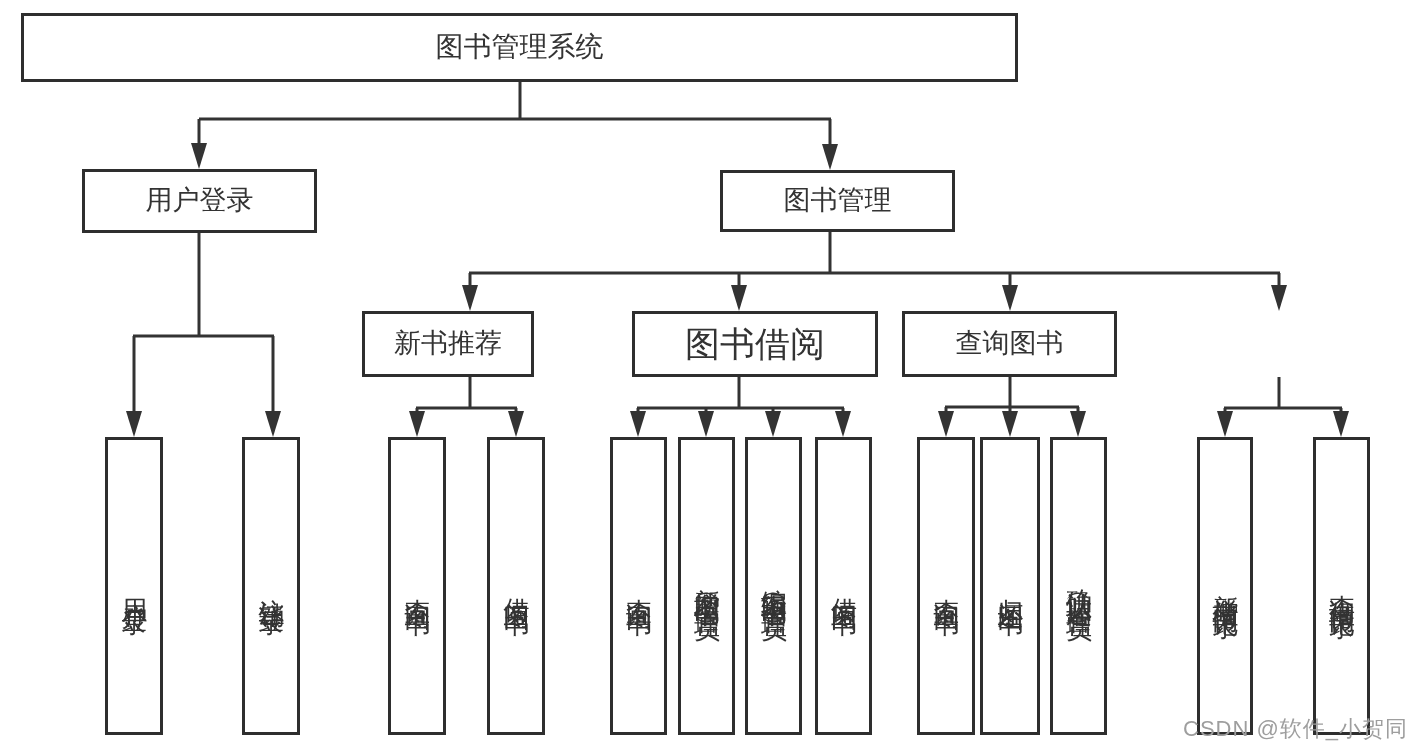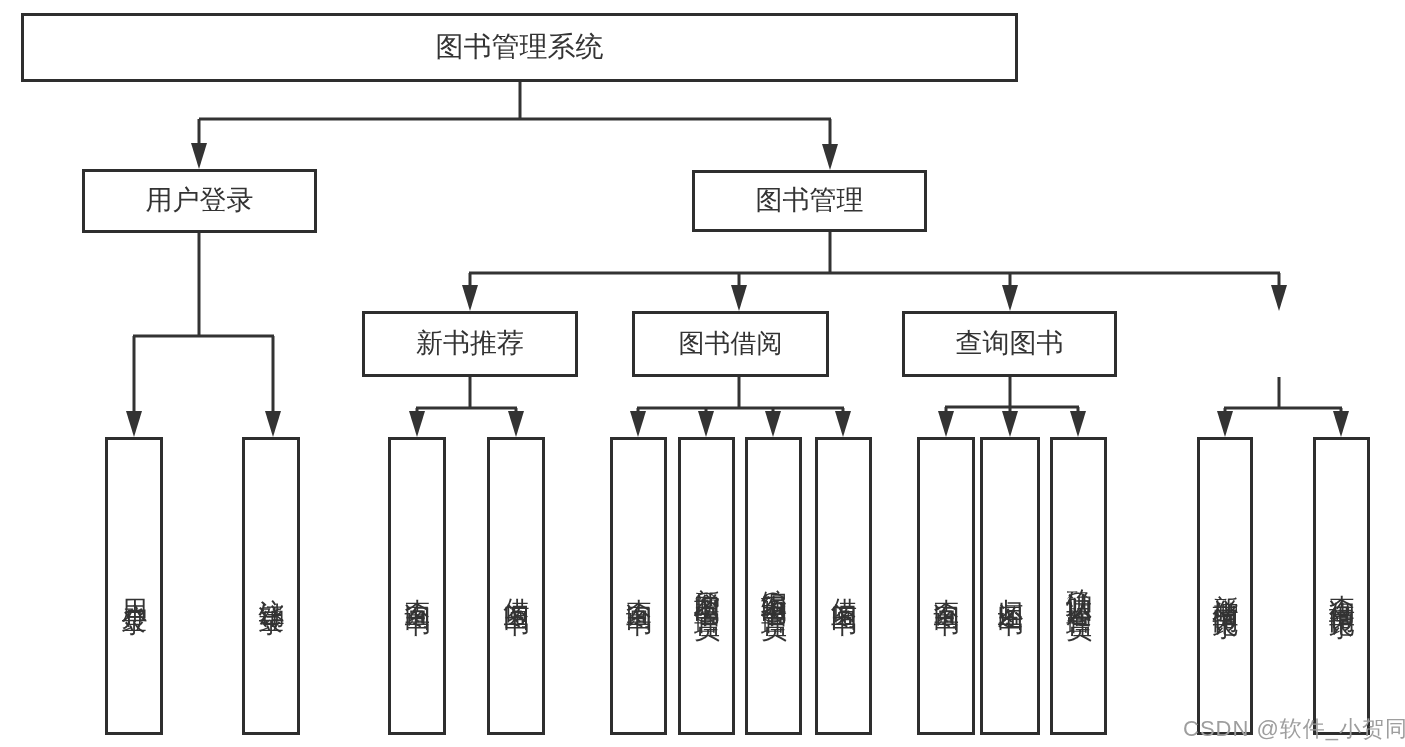--- a/index.html
+++ b/index.html
@@ -113,23 +113,23 @@
       <line x1="1078" y1="407" x2="1078" y2="424" stroke="#333333" stroke-width="3"></line>
       <polygon points="1078,437 1070,411 1086,411" fill="#333333"></polygon>
       <line x1="1225" y1="408" x2="1225" y2="424" stroke="#333333" stroke-width="3"></line>
       <polygon points="1225,437 1217,411 1233,411" fill="#333333"></polygon>
       <line x1="1341" y1="408" x2="1341" y2="424" stroke="#333333" stroke-width="3"></line>
       <polygon points="1341,437 1333,411 1349,411" fill="#333333"></polygon>
     </svg>
   <div id="nodes">
       <div class="node horizontal" style="left: 21px; top: 13px; width: 997px; height: 69px; font-size: 28px; border-color: rgb(46, 46, 46); background: rgb(255, 255, 255); color: rgb(51, 51, 51);">图书管理系统</div>
       <div class="node horizontal" style="left: 82px; top: 169px; width: 235px; height: 64px; font-size: 27px; border-color: rgb(46, 46, 46); background: rgb(255, 255, 255); color: rgb(51, 51, 51);">用户登录</div>
-      <div class="node horizontal" style="left: 692px; top: 170px; width: 235px; height: 62px; font-size: 27px; border-color: rgb(46, 46, 46); background: rgb(255, 255, 255); color: rgb(51, 51, 51);">图书管理</div>
-      <div class="node horizontal" style="left: 362px; top: 311px; width: 216px; height: 66px; font-size: 27px; border-color: rgb(46, 46, 46); background: rgb(255, 255, 255); color: rgb(51, 51, 51);">新书推荐</div>
-      <div class="node horizontal" style="left: 632px; top: 311px; width: 197px; height: 66px; font-size: 26px; border-color: rgb(46, 46, 46); background: rgb(255, 255, 255); color: rgb(51, 51, 51);">图书借阅</div>
+      <div class="node horizontal" style="left: 720px; top: 170px; width: 235px; height: 62px; font-size: 27px; border-color: rgb(46, 46, 46); background: rgb(255, 255, 255); color: rgb(51, 51, 51);">图书管理</div>
+      <div class="node horizontal" style="left: 362px; top: 311px; width: 172px; height: 66px; font-size: 27px; border-color: rgb(46, 46, 46); background: rgb(255, 255, 255); color: rgb(51, 51, 51);">新书推荐</div>
+      <div class="node horizontal" style="left: 632px; top: 311px; width: 246px; height: 66px; font-size: 35px; border-color: rgb(46, 46, 46); background: rgb(255, 255, 255); color: rgb(51, 51, 51);">图书借阅</div>
       <div class="node horizontal" style="left: 902px; top: 311px; width: 215px; height: 66px; font-size: 27px; border-color: rgb(46, 46, 46); background: rgb(255, 255, 255); color: rgb(51, 51, 51);">查询图书</div>
       <div class="node vertical" style="left: 105px; top: 437px; width: 58px; height: 298px; font-size: 26px; border-color: rgb(46, 46, 46); background: rgb(255, 255, 255); color: rgb(51, 51, 51);">用户登录</div>
       <div class="node vertical" style="left: 242px; top: 437px; width: 58px; height: 298px; font-size: 26px; border-color: rgb(46, 46, 46); background: rgb(255, 255, 255); color: rgb(51, 51, 51);">注销登录</div>
       <div class="node vertical" style="left: 388px; top: 437px; width: 58px; height: 298px; font-size: 26px; border-color: rgb(46, 46, 46); background: rgb(255, 255, 255); color: rgb(51, 51, 51);">查询图书</div>
       <div class="node vertical" style="left: 487px; top: 437px; width: 58px; height: 298px; font-size: 26px; border-color: rgb(46, 46, 46); background: rgb(255, 255, 255); color: rgb(51, 51, 51);">借阅图书</div>
       <div class="node vertical" style="left: 610px; top: 437px; width: 57px; height: 298px; font-size: 26px; border-color: rgb(46, 46, 46); background: rgb(255, 255, 255); color: rgb(51, 51, 51);">查询图书</div>
       <div class="node vertical" style="left: 678px; top: 437px; width: 57px; height: 298px; font-size: 26px; border-color: rgb(46, 46, 46); background: rgb(255, 255, 255); color: rgb(51, 51, 51);">新增图书（管理员）</div>
       <div class="node vertical" style="left: 745px; top: 437px; width: 57px; height: 298px; font-size: 26px; border-color: rgb(46, 46, 46); background: rgb(255, 255, 255); color: rgb(51, 51, 51);">编辑图书（管理员）</div>
       <div class="node vertical" style="left: 815px; top: 437px; width: 57px; height: 298px; font-size: 26px; border-color: rgb(46, 46, 46); background: rgb(255, 255, 255); color: rgb(51, 51, 51);">借阅图书</div>
       <div class="node vertical" style="left: 917px; top: 437px; width: 58px; height: 298px; font-size: 26px; border-color: rgb(46, 46, 46); background: rgb(255, 255, 255); color: rgb(51, 51, 51);">查询图书</div>

